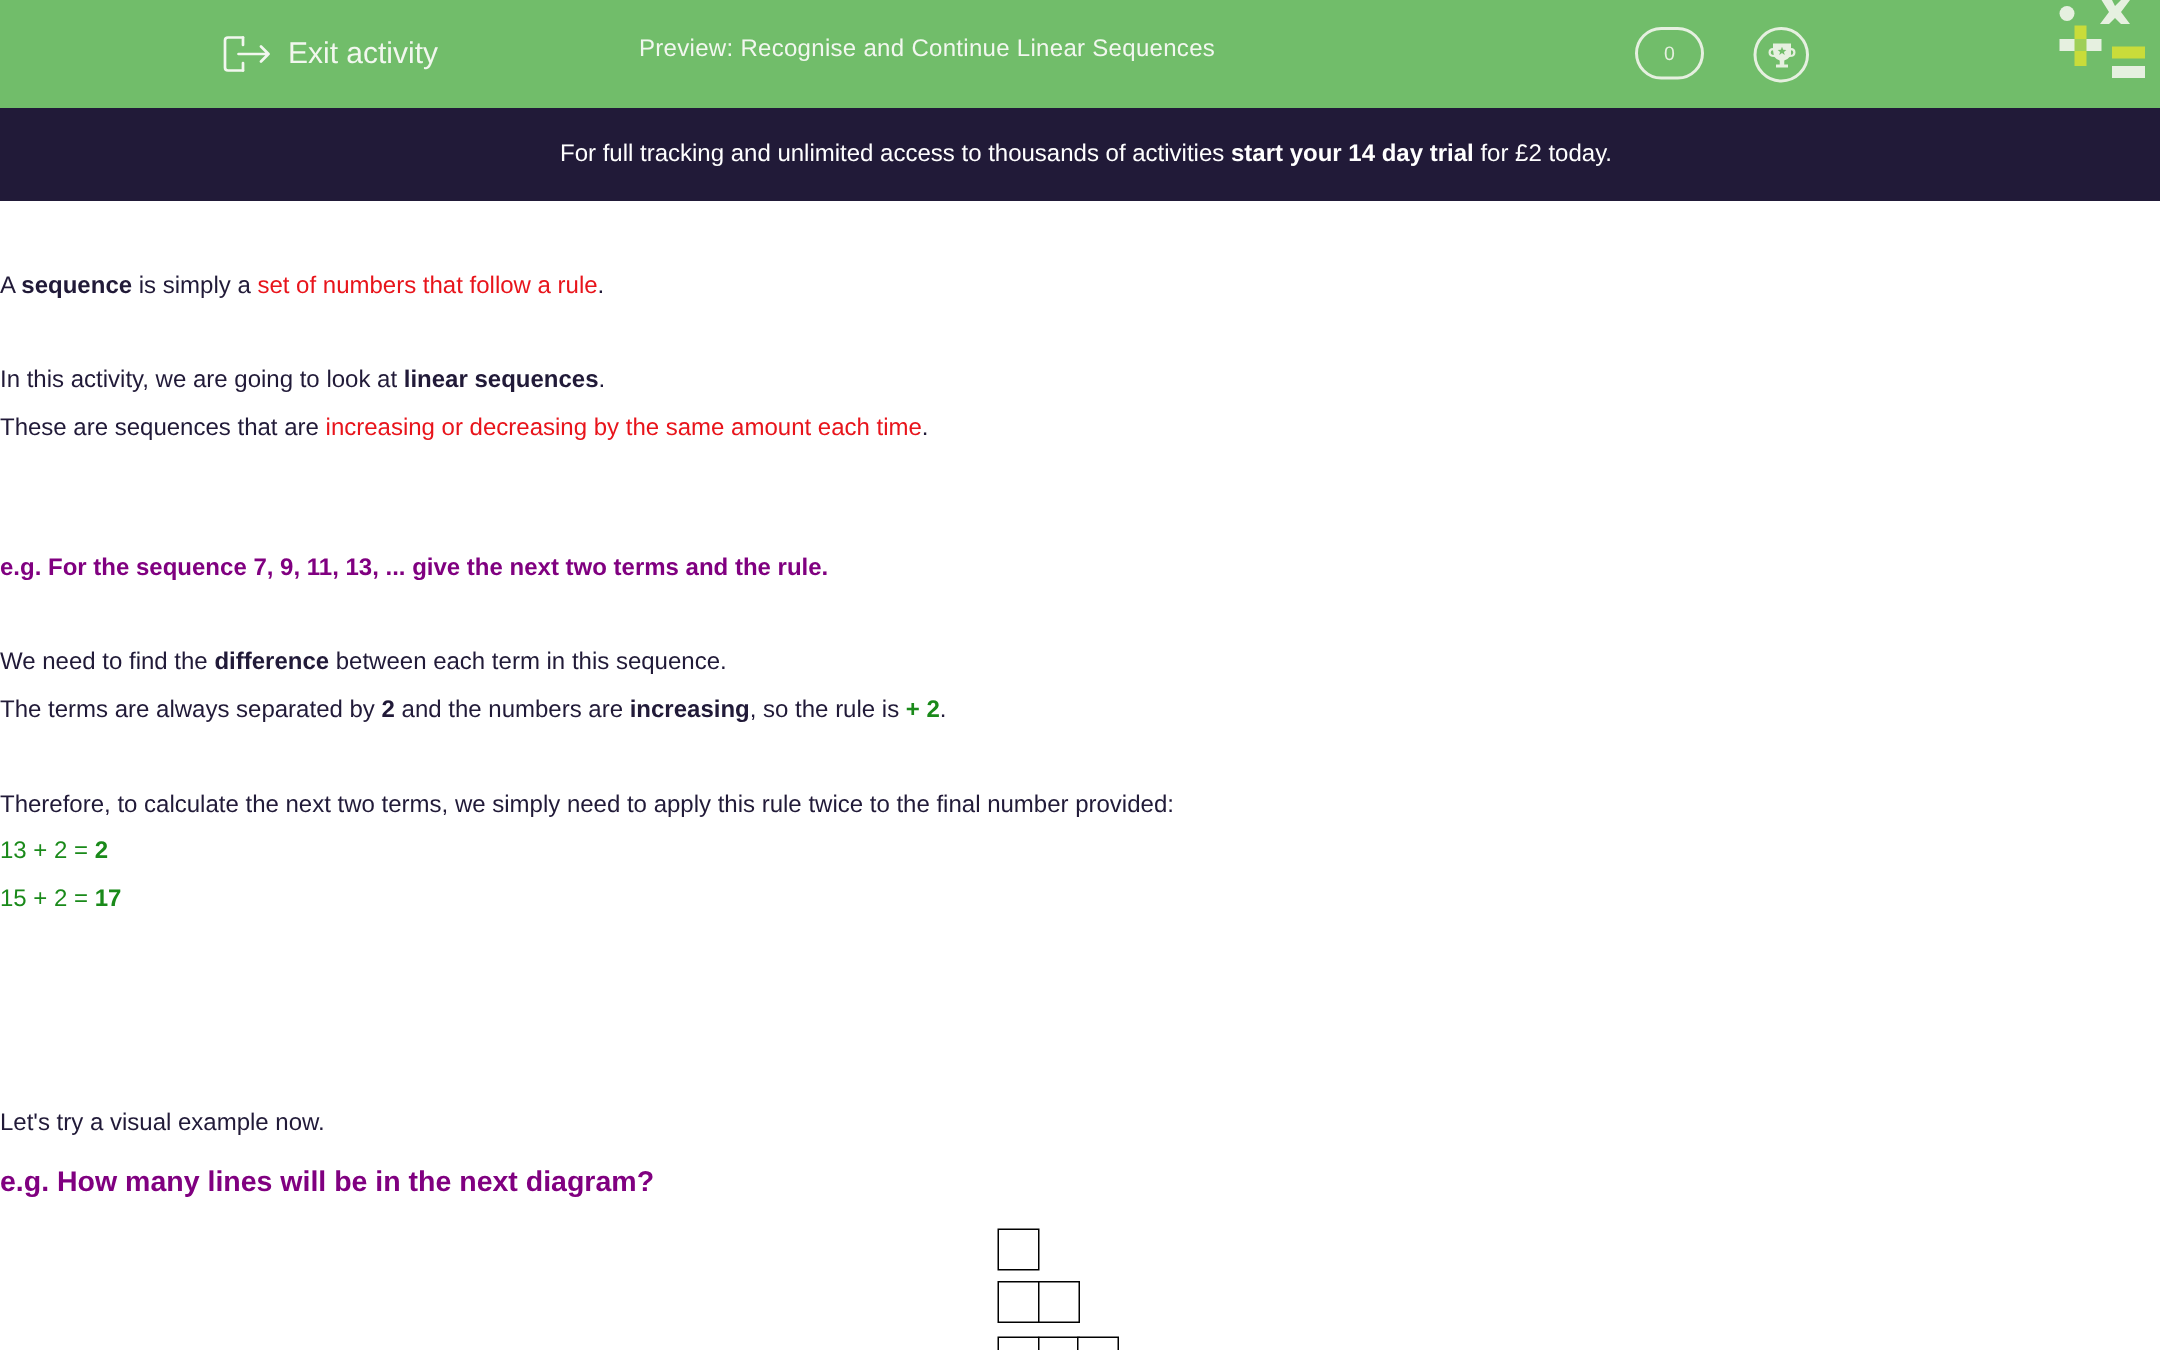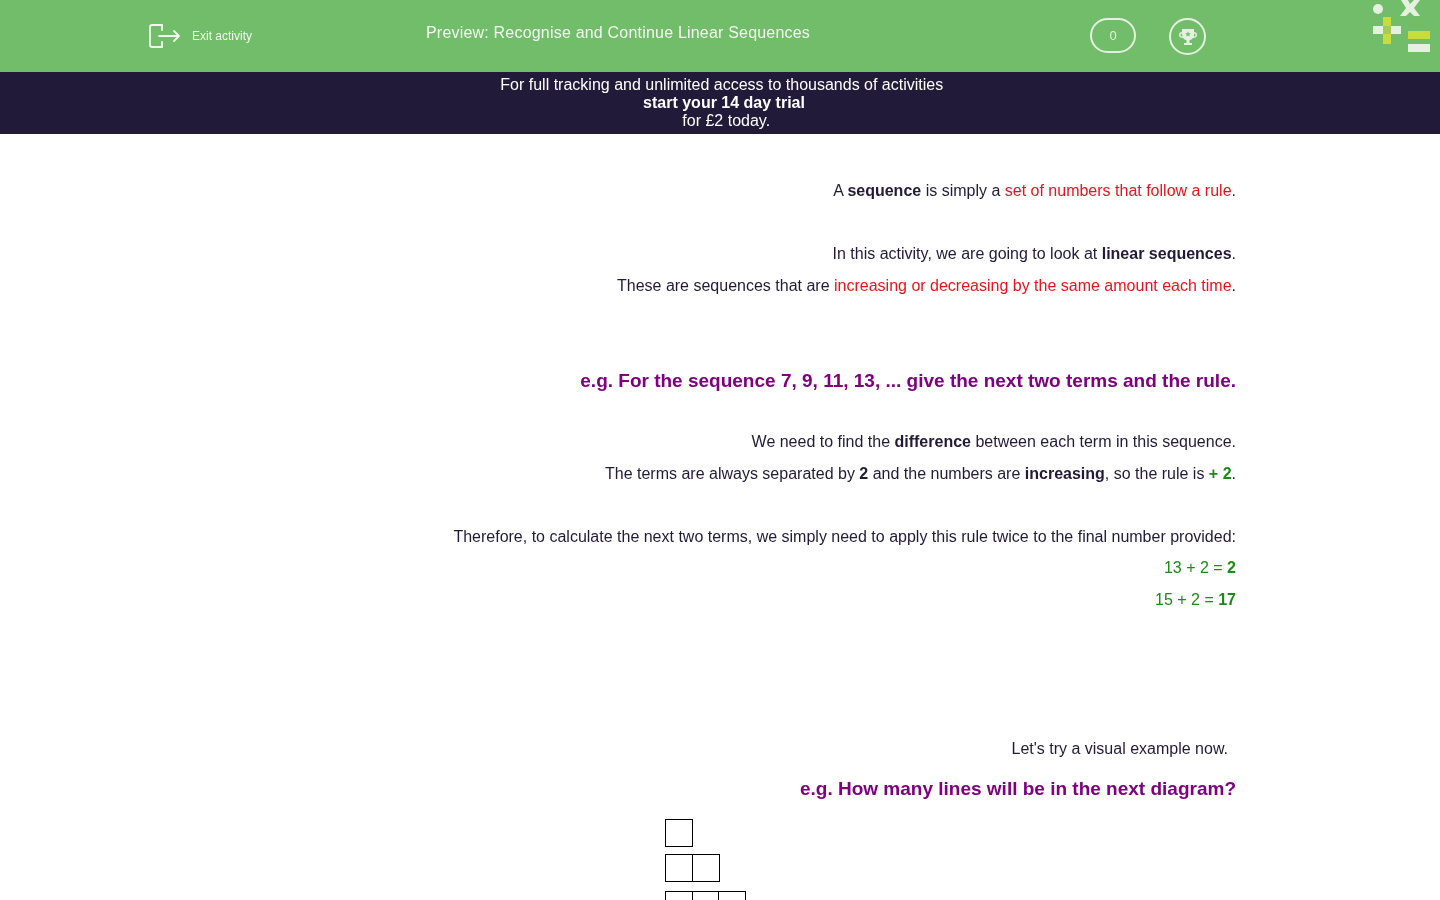--- a/index.html
+++ b/index.html
@@ -1,29 +1,29 @@
 <!DOCTYPE html>
 <html><head>
 <meta charset="utf-8">
 <style>
   * { box-sizing: border-box; margin: 0; padding: 0; }
   html, body { width: 1440px; height: 900px; overflow: hidden; background: #ffffff; }
   body { font-family: "Liberation Sans", sans-serif; color: #211a38; }
 
   .topbar { position: absolute; left: 0; top: 0; width: 1440px; height: 72px; background: #71bd6a; }
-  .exit { position: absolute; left: 148px; top: 20px; height: 32px; display: flex; align-items: center; gap: 10px; color: #f2f7ef; font-size: 12px; cursor: pointer; }
+  .exit { position: absolute; left: 148px; top: 20px; height: 32px; display: flex; align-items: center; gap: 10px; color: #f2f7ef; font-size: 20px; cursor: pointer; }
   .exit svg { width: 34px; height: 30px; }
   .title { position: absolute; left: 426px; top: 24px; font-size: 16px; color: #f2f7ef; letter-spacing: 0.2px; }
   .score { position: absolute; left: 1090px; top: 18px; width: 46px; height: 35px; border: 2px solid #e6f0e0; border-radius: 18px; color: #e6f0e0; font-size: 13px; display: flex; align-items: center; justify-content: center; }
   .trophy { position: absolute; left: 1169px; top: 18px; width: 37px; height: 37px; border: 2px solid #e6f0e0; border-radius: 50%; display: flex; align-items: center; justify-content: center; }
   .logo { position: absolute; left: 1368px; top: 0; width: 72px; height: 56px; }
 
-  .banner { position: absolute; left: 0; top: 72px; width: 1440px; height: 62px; background: #211a38; color: #ffffff; font-size: 16px; display: flex; align-items: center; justify-content: center; padding-left: 8px; flex-direction: column; }
+  .banner { position: absolute; left: 0; top: 72px; width: 1440px; height: 62px; background: #211a38; color: #ffffff; font-size: 16px; display: flex; align-items: center; justify-content: center; padding-left: 8px; }
   .banner b { font-weight: bold; }
-  .line { position: absolute; left: 0; width: 1236px; text-align: right; white-space: nowrap; }
+  .line { position: absolute; left: 0; width: 1236px; text-align: left; white-space: nowrap; }
   .red { color: #e8141b; }
   .purple { color: #800080; font-weight: bold; }
   .green { color: #1a8a1a; }
   b { font-weight: bold; }
 
   .diagram { position: absolute; left: 665px; top: 819px; }
   .row { position: absolute; left: 0; display: flex; }
   .sq { width: 28px; height: 28px; border: 1.5px solid #000; margin-right: -1.5px; background: #fff; }
 </style>
 </head>
@@ -69,21 +69,21 @@
   </div>
 
   <div class="line" style="top:245px">
     <span style="white-space:pre">In this activity, we are going to look at </span><b>linear sequences</b><span>.</span>
   </div>
 
   <div class="line" style="top:277px">
     <span style="white-space:pre">These are sequences that are </span><span class="red">increasing or decreasing by the same amount each time</span><span>.</span>
   </div>
 
-  <div class="line purple" style="top:370px; font-size:19px;">e.g. For the sequence 7, 9, 11, 13, ... give the next two terms and the rule.</div>
+  <div class="line purple" style="top:370px; font-size:16px;">e.g. For the sequence 7, 9, 11, 13, ... give the next two terms and the rule.</div>
 
   <div class="line" style="top:433px">
     <span style="white-space:pre">We need to find the </span><b>difference</b><span style="white-space:pre"> between each term in this sequence.</span>
   </div>
 
   <div class="line" style="top:465px">
     <span style="white-space:pre">The terms are always separated by </span><b>2</b><span style="white-space:pre"> and the numbers are </span><b>increasing</b><span style="white-space:pre">, so the rule is </span><b class="green">+ 2</b><span>.</span>
   </div>
 
   <div class="line" style="top:528px">Therefore, to calculate the next two terms, we simply need to apply this rule twice to the final number provided:</div>

